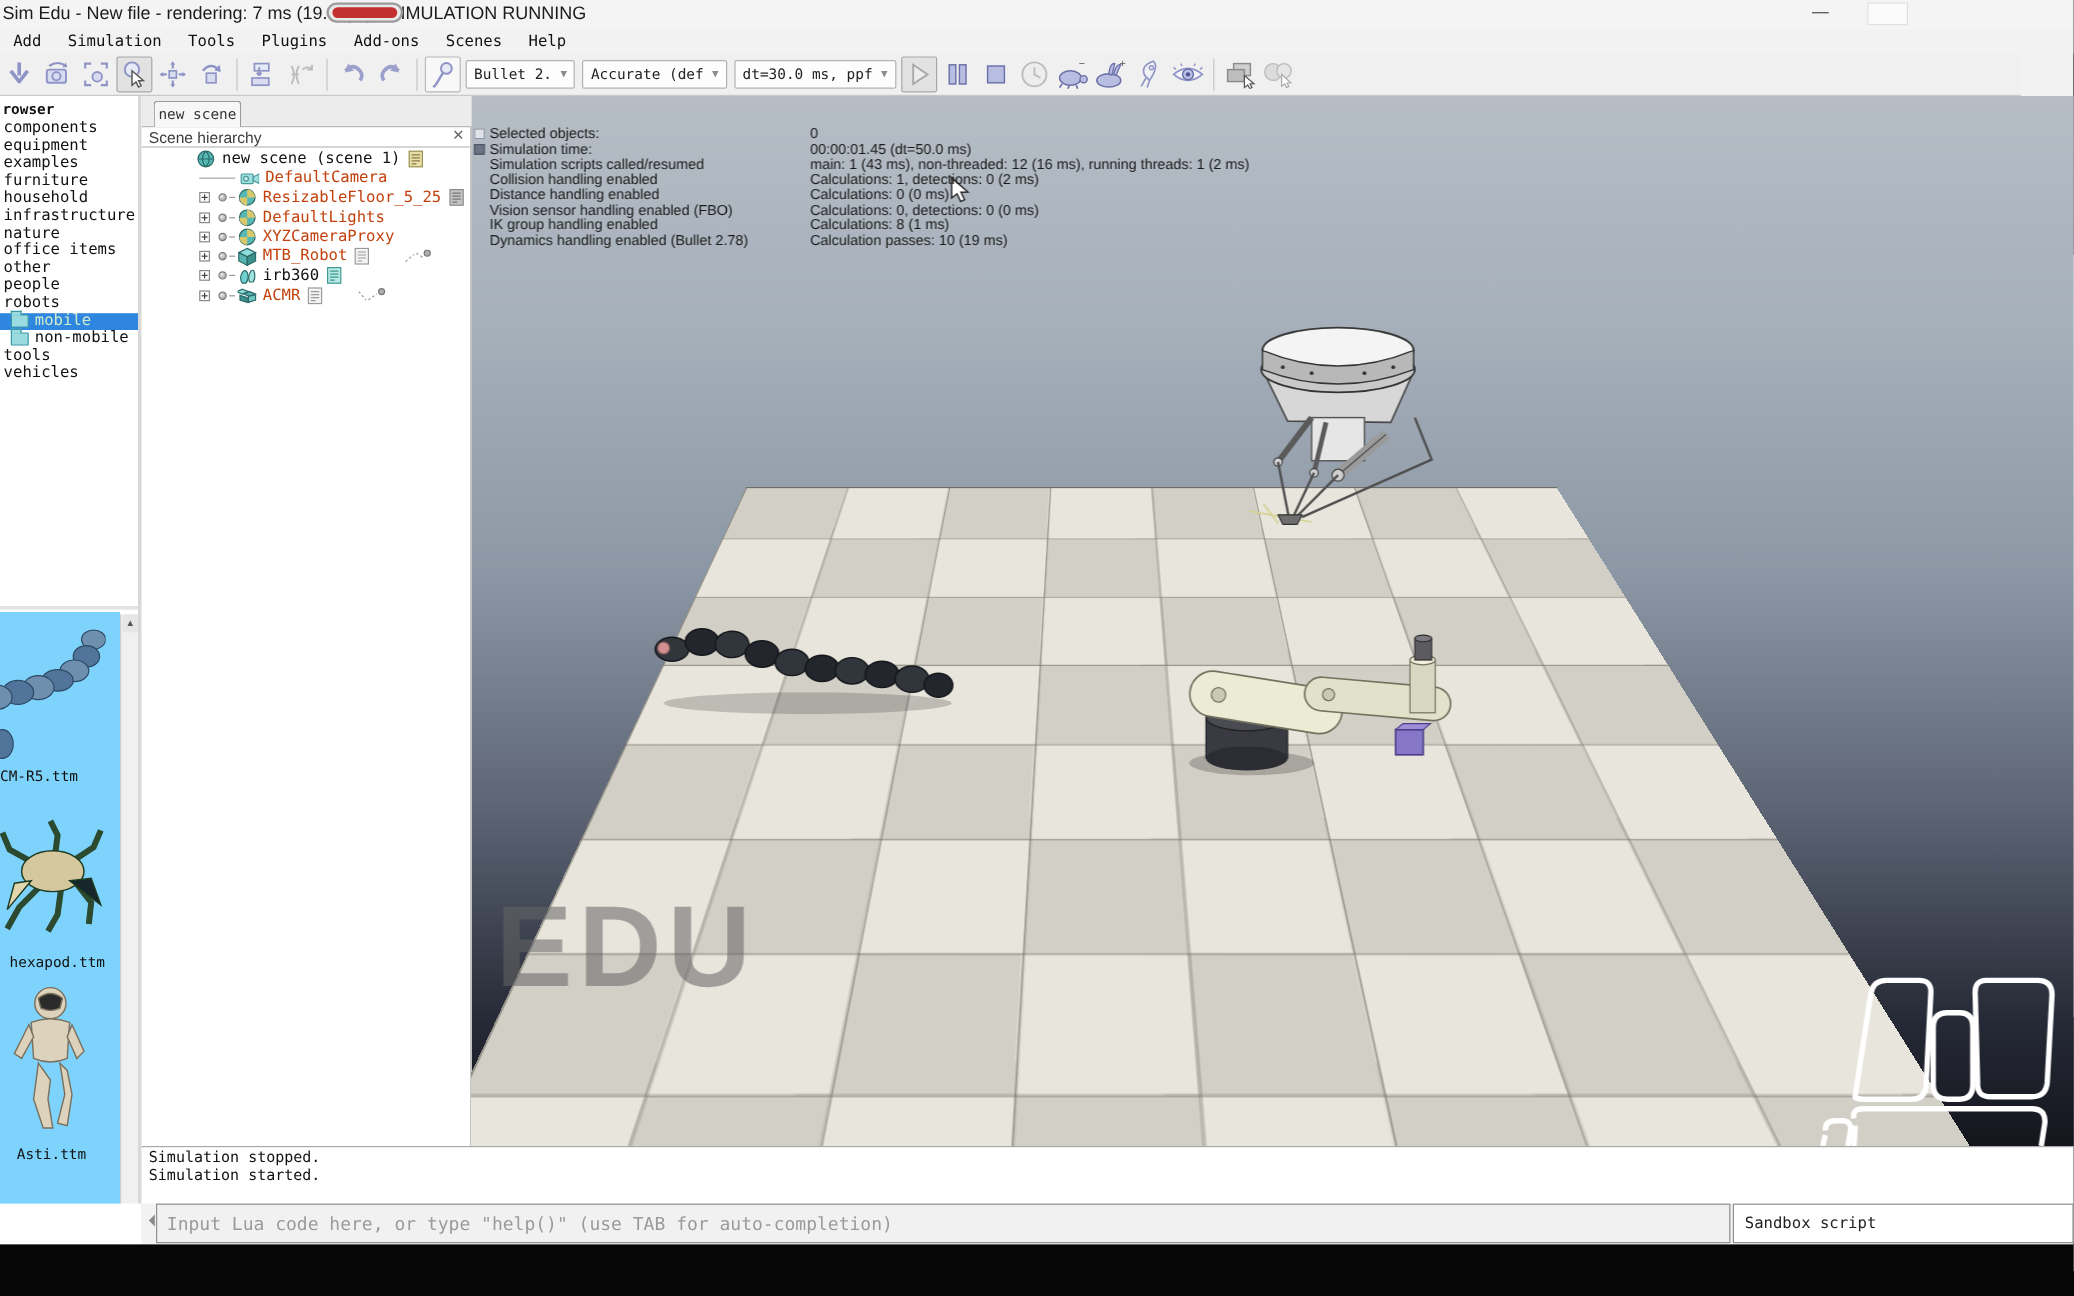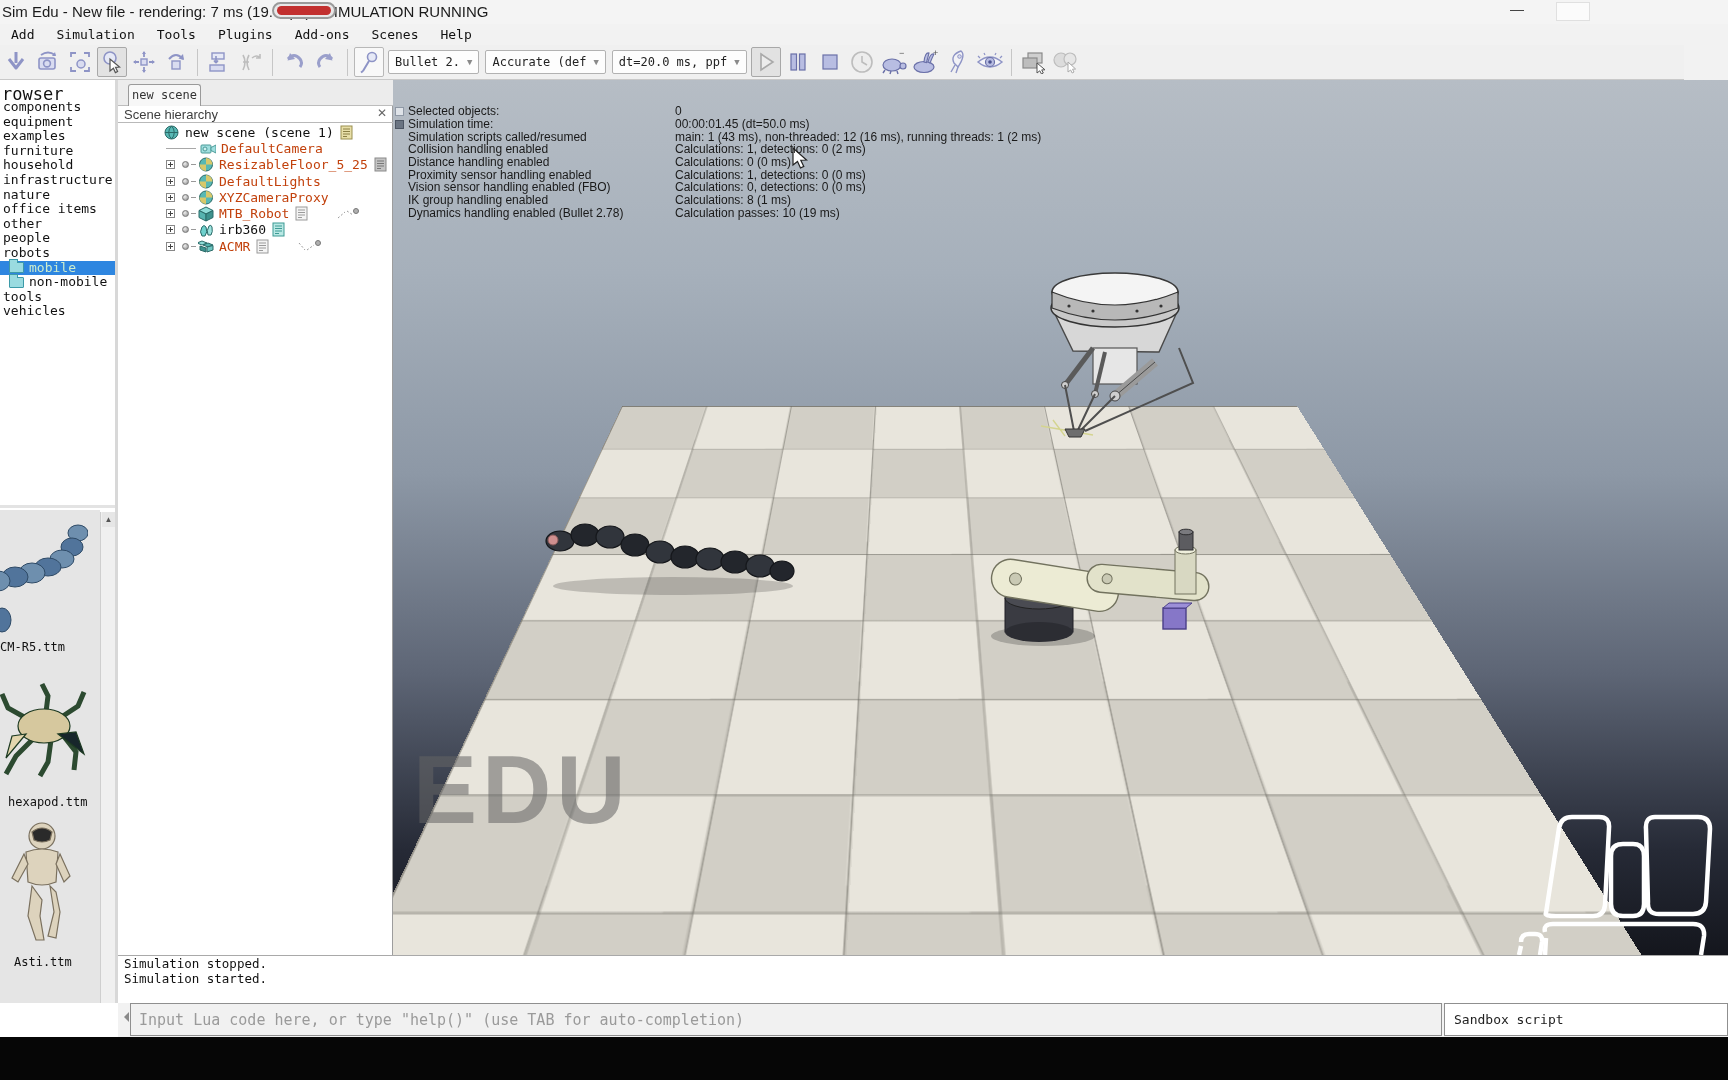--- a/index.html
+++ b/index.html
@@ -27,28 +27,28 @@
   .tbtn.pressed { background:#e2e2e2; border:1px solid #a8a8a8; }
   .tbtn.pressed-light { background:#f8f8f8; border:1px solid #b8b8b8; }
   .tsep { width:1px; height:27px; background:#c6c6c6; margin:0 5px; }
   .tdrop { height:24px; background:#fdfdfd; border:1px solid #b2b2b2; border-radius:2px; display:flex; align-items:center;
            font-family:"DejaVu Sans Mono", monospace; font-size:12px; color:#222; padding:0 6px; margin:0 3px; white-space:nowrap; }
   .tdrop .arr { color:#8a8a8a; font-size:9px; margin-left:7px; }
 
   
   #left-panel { position:absolute; left:0; top:80px; width:115px; height:957px; background:#fff; }
   #divider-v { position:absolute; left:115px; top:80px; width:3px; height:957px; background:#d8d8d8; }
-  #mb-header { position:absolute; left:2px; top:4px; font-size:17px; color:#111; }
+  #mb-header { position:absolute; left:2px; top:4px; font-size:12px; color:#111;font-weight:bold; }
   #mb-list { position:absolute; left:0; top:20px; width:115px; }
   .mb-row { height:14.6px; line-height:14.6px; font-size:13px; color:#111; white-space:nowrap; padding-left:3px; display:flex; align-items:center; }
   .mb-row.sel { background:#2e86e0; color:#cdeccd; }
   .mb-row .folder { width:15px; height:11px; margin-right:5px; margin-left:6px; position:relative; background:#9adbe0; border:1px solid #3c9aa8; border-radius:1px; flex:0 0 15px; }
   .mb-row .folder::before { content:""; position:absolute; left:-1px; top:-4px; width:7px; height:3px; background:#9adbe0; border:1px solid #3c9aa8; border-bottom:none; }
   #mb-split { position:absolute; left:0; top:425px; width:115px; height:3px; background:#e3e3e3; }
-  #thumbs { position:absolute; left:0; top:430px; width:100px; height:527px; background:#e5e5e5; overflow:hidden; }
+  #thumbs { position:absolute; left:0; top:430px; width:100px; height:527px; background:#7dd3fc; overflow:hidden; }
   .thumb-label { position:absolute; font-size:12px; color:#111; font-family:"DejaVu Sans Mono", monospace; white-space:nowrap; }
   #mb-scroll { position:absolute; left:100px; top:432px; width:15px; height:525px; background:#f0f0f0; border-left:1px solid #cfcfcf; }
   .scr-arrow { position:absolute; left:1px; width:13px; height:15px; background:#e6e6e6; color:#555; font-size:8px; text-align:center; line-height:15px; }
 
   
   #hier-panel { position:absolute; left:118px; top:80px; width:275px; height:875px; background:#fff; border-right:1px solid #9d9d9d; }
   #hier-tabs { position:absolute; left:0; top:0; width:275px; height:26px; background:#ececec; border-bottom:1px solid #bdbdbd; }
   #hier-tab { position:absolute; left:10px; top:4px; height:22px; padding:0 3px; background:#f7f7f7; border:1px solid #9a9a9a; border-bottom:none; border-radius:3px 3px 0 0; font-size:12px; line-height:21px; color:#333; }
   #hier-header { position:absolute; left:0; top:26px; width:275px; height:17px; border-bottom:1px solid #b9b9b9; }
   #hier-title { position:absolute; left:6px; top:1px; font-size:13px; color:#3d3d3d; }
@@ -203,21 +203,21 @@
     </div>
     <div class="tdrop">
       <span>Bullet 2.</span>
         <span class="arr">▼</span>
     </div>
     <div class="tdrop">
       <span>Accurate (def</span>
         <span class="arr">▼</span>
     </div>
     <div class="tdrop">
-      <span>dt=20.0 ms, ppf</span>
+      <span>dt=30.0 ms, ppf</span>
         <span class="arr">▼</span>
     </div>
     <div class="tbtn pressed">
       <svg width="24" height="24" viewBox="0 0 24 24">
           <path d="M7 4 L19 12 L7 20 Z" fill="#ececec" stroke="#a9a9a9" stroke-width="1.6"></path>
         </svg>
     </div>
     <div class="tbtn">
       <svg width="24" height="24" viewBox="0 0 24 24">
           <rect x="5" y="4" width="5.5" height="16" fill="#b8bde2" stroke="#6a70a8" stroke-width="1.2"></rect>
@@ -599,25 +599,20 @@
         <span class="ov-label">Collision handling enabled</span>
         <span class="ov-value">Calculations: 1, detections: 0 (2 ms)</span>
       </div>
       <div class="ov-row">
         <span class="ov-lead none"></span>
         <span class="ov-label">Distance handling enabled</span>
         <span class="ov-value">Calculations: 0 (0 ms)</span>
       </div>
       <div class="ov-row">
         <span class="ov-lead none"></span>
-        <span class="ov-label">Proximity sensor handling enabled</span>
-        <span class="ov-value">Calculations: 1, detections: 0 (0 ms)</span>
-      </div>
-      <div class="ov-row">
-        <span class="ov-lead none"></span>
         <span class="ov-label">Vision sensor handling enabled (FBO)</span>
         <span class="ov-value">Calculations: 0, detections: 0 (0 ms)</span>
       </div>
       <div class="ov-row">
         <span class="ov-lead none"></span>
         <span class="ov-label">IK group handling enabled</span>
         <span class="ov-value">Calculations: 8 (1 ms)</span>
       </div>
       <div class="ov-row">
         <span class="ov-lead none"></span>

